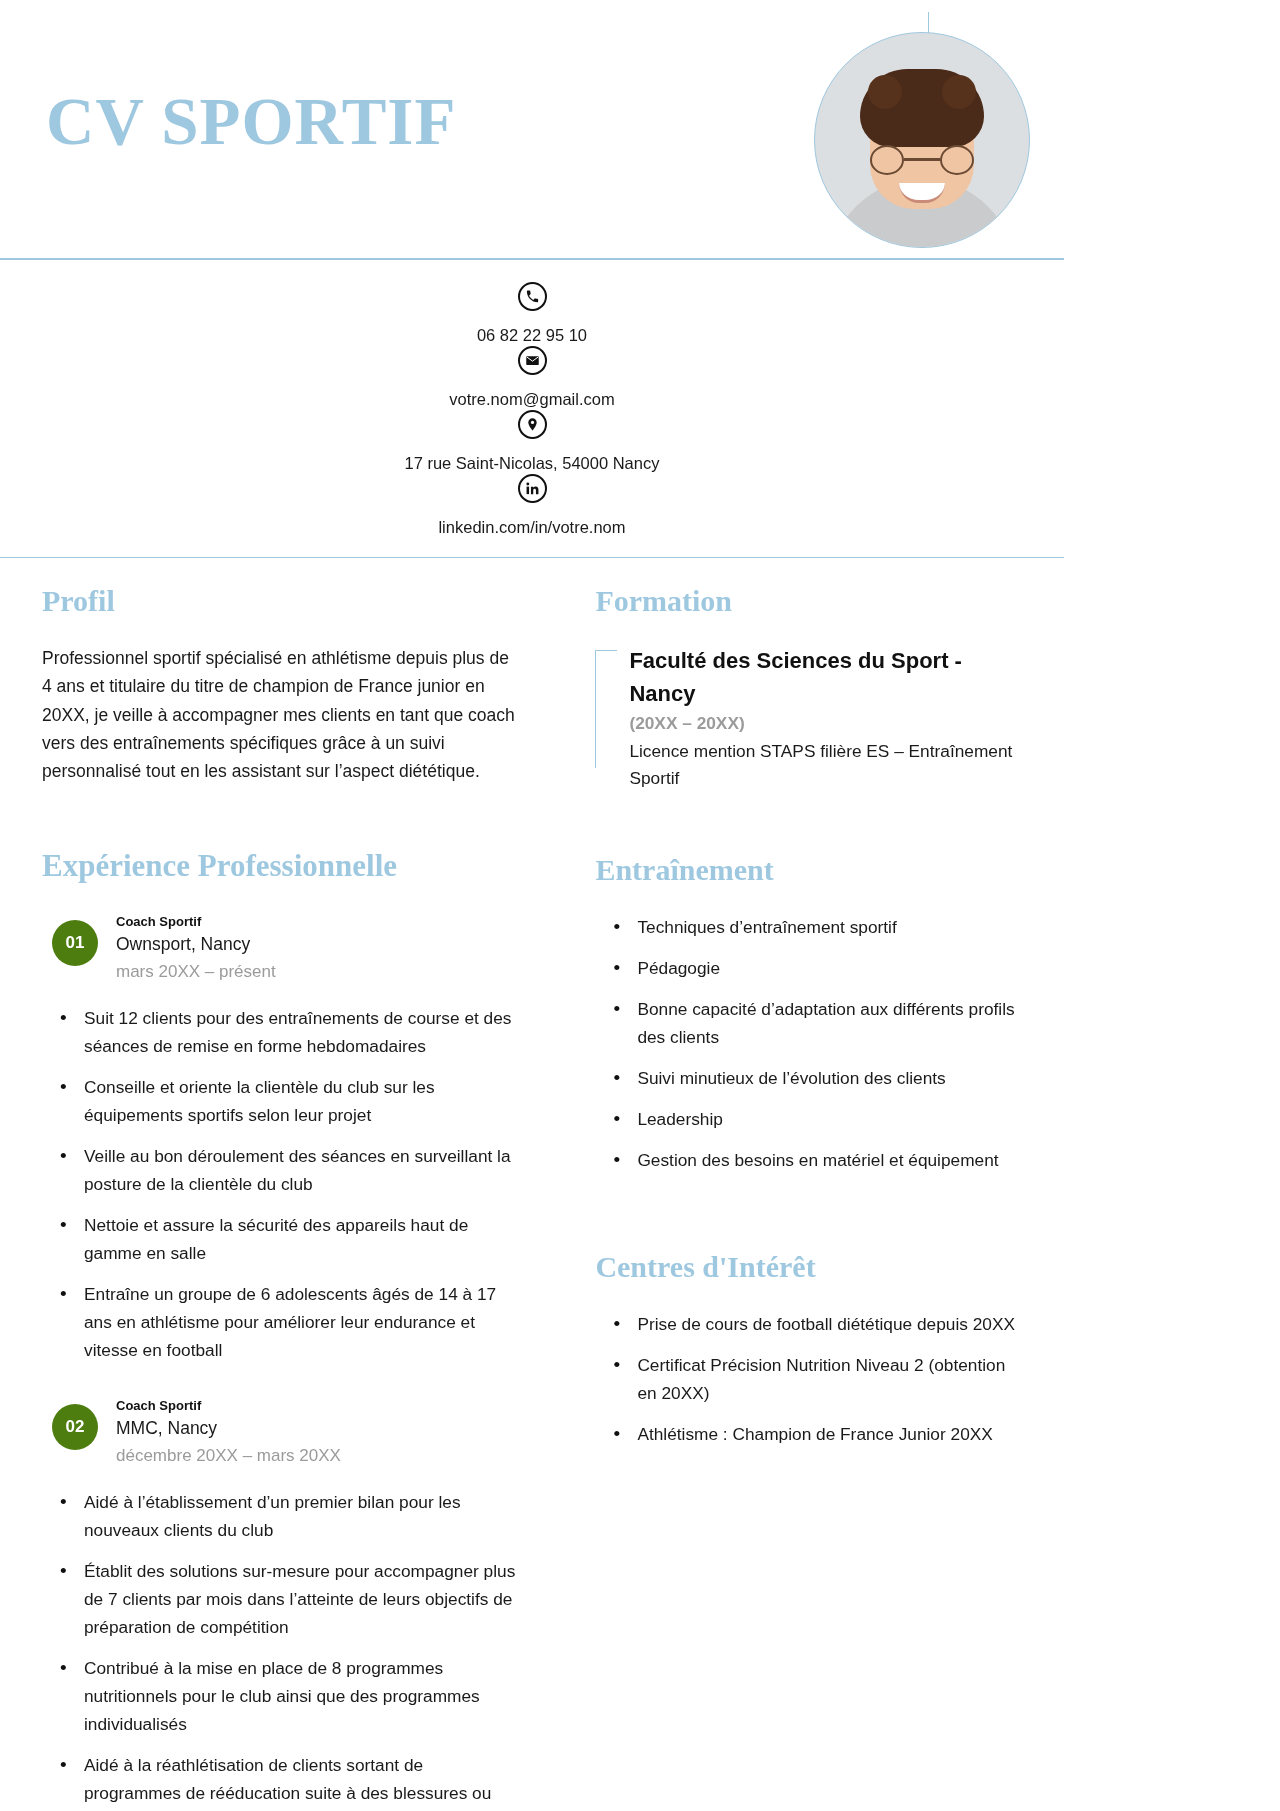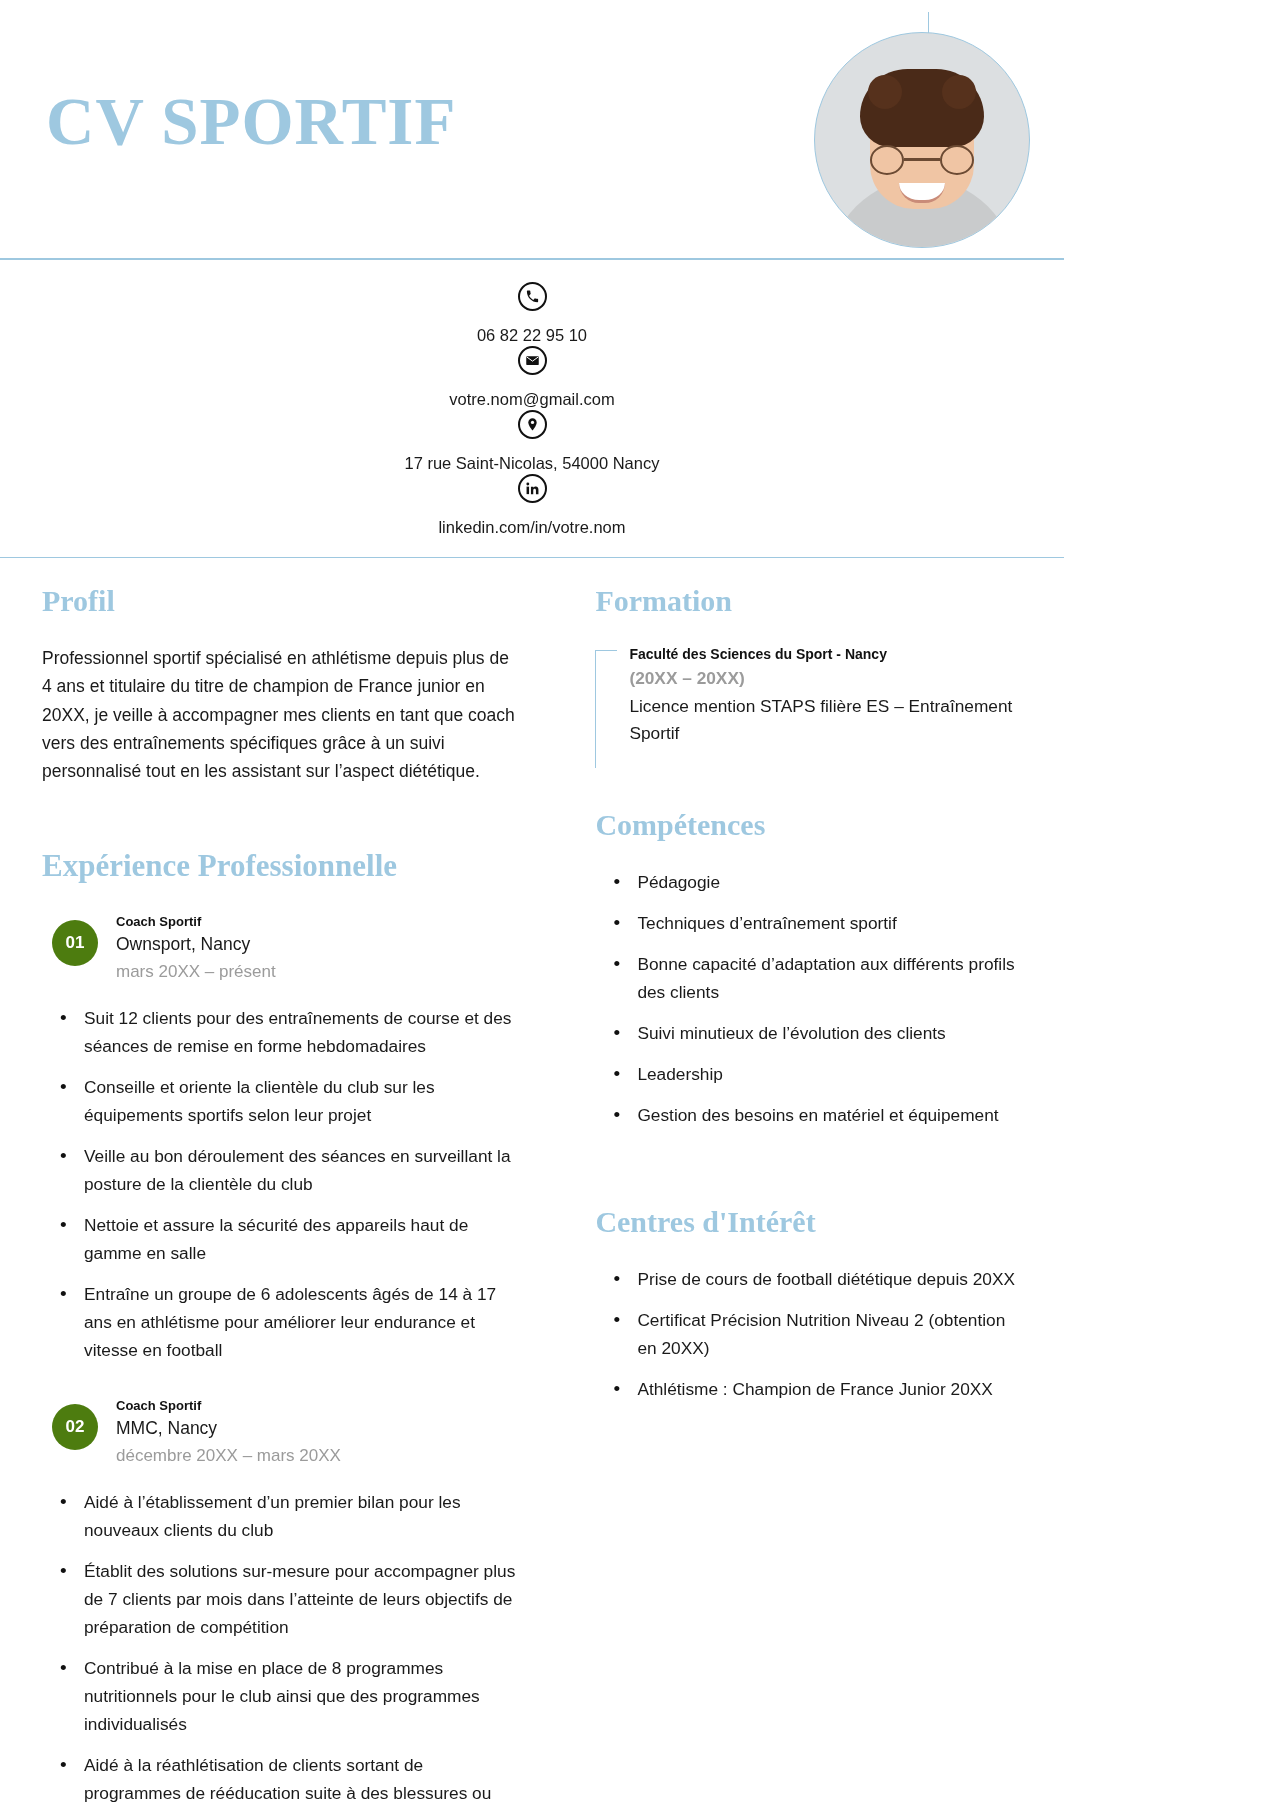--- a/index.html
+++ b/index.html
@@ -285,21 +285,21 @@
   }
   .edu-bracket {
     position: absolute;
     left: 0; top: 6px;
     width: 22px;
     height: 118px;
     border-left: 1.3px solid #9ec8e0;
     border-top: 1.3px solid #9ec8e0;
   }
   .edu-school {
-    font-size: 14px;
+    font-size: 22px;
     font-weight: 700;
     color: #111;
     line-height: 1.5;
   }
   .edu-date {
     font-size: 17.3px;
     font-weight: 700;
     color: #9b9b9b;
     line-height: 1.6;
   }
@@ -440,24 +440,24 @@
       <div class="section-title">Formation</div>
 
       <div class="edu-entry">
         <div class="edu-bracket"></div>
         <div class="edu-school">Faculté des Sciences du Sport - Nancy</div>
         <div class="edu-date">(20XX – 20XX)</div>
         <div class="edu-degree">Licence mention STAPS filière ES – Entraînement Sportif</div>
       </div>
 
       <div class="gap-lg"></div>
-      <div class="section-title">Compétences</div>
+      <div class="section-title">Entraînement</div>
       <ul class="bullets skills-list">
+        <li>Techniques d’entraînement sportif</li>
         <li>Pédagogie</li>
-        <li>Techniques d’entraînement sportif</li>
         <li>Bonne capacité d’adaptation aux différents profils des clients</li>
         <li>Suivi minutieux de l’évolution des clients</li>
         <li>Leadership</li>
         <li>Gestion des besoins en matériel et équipement</li>
       </ul>
 
       <div class="gap-md"></div>
       <div class="section-title">Centres d'Intérêt</div>
       <ul class="bullets interests-list">
         <li>Prise de cours de football diététique depuis 20XX</li>

